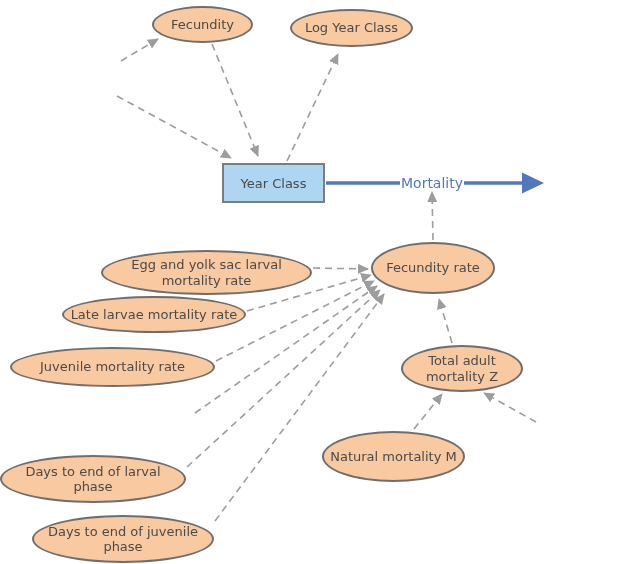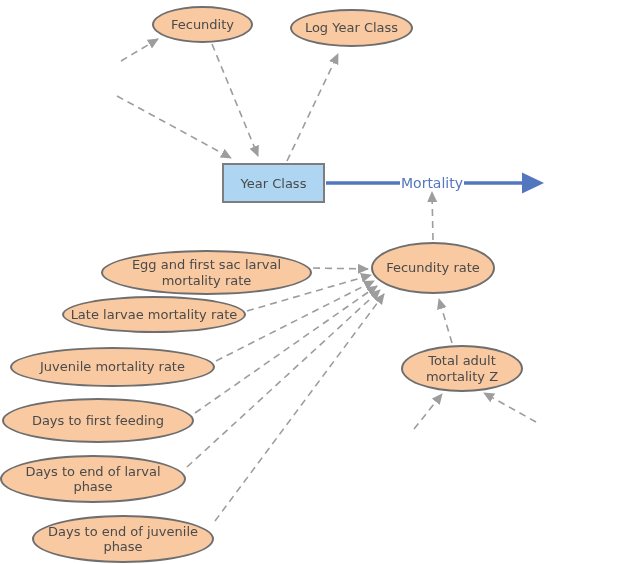--- a/index.html
+++ b/index.html
@@ -78,42 +78,42 @@
     <span class="lbl">Year Class</span>
   </div>
 
   <div class="flow-label">Mortality</div>
 
   <div class="node" style="left:371px;top:242px;width:124px;height:52px">
     <span class="lbl">Fecundity rate</span>
   </div>
 
   <div class="node" style="left:101px;top:250px;width:211px;height:45px">
-    <span class="lbl">Egg and first sac larval mortality rate</span>
+    <span class="lbl">Egg and yolk sac larval mortality rate</span>
   </div>
 
   <div class="node" style="left:62px;top:296px;width:184px;height:37px">
     <span class="lbl">Late larvae mortality rate</span>
   </div>
 
   <div class="node" style="left:10px;top:347px;width:205px;height:40px">
     <span class="lbl">Juvenile mortality rate</span>
   </div>
 
-  <div class="node" style="left:2px;top:398px;width:192px;height:45px">
-    <span class="lbl">Days to first feeding</span>
-  </div>
 
   <div class="node" style="left:0px;top:455px;width:186px;height:48px">
     <span class="lbl">Days to end of larval phase</span>
   </div>
 
   <div class="node" style="left:401px;top:345px;width:122px;height:47px">
     <span class="lbl">Total adult mortality Z</span>
   </div>
 
   <div class="node" style="left:32px;top:515px;width:182px;height:48px">
     <span class="lbl">Days to end of juvenile phase</span>
   </div>
 
+  <div class="node" style="left:322px;top:431px;width:143px;height:51px">
+    <span class="lbl">Natural mortality M</span>
+  </div>
 
 
 </div>
 
 </body></html>

